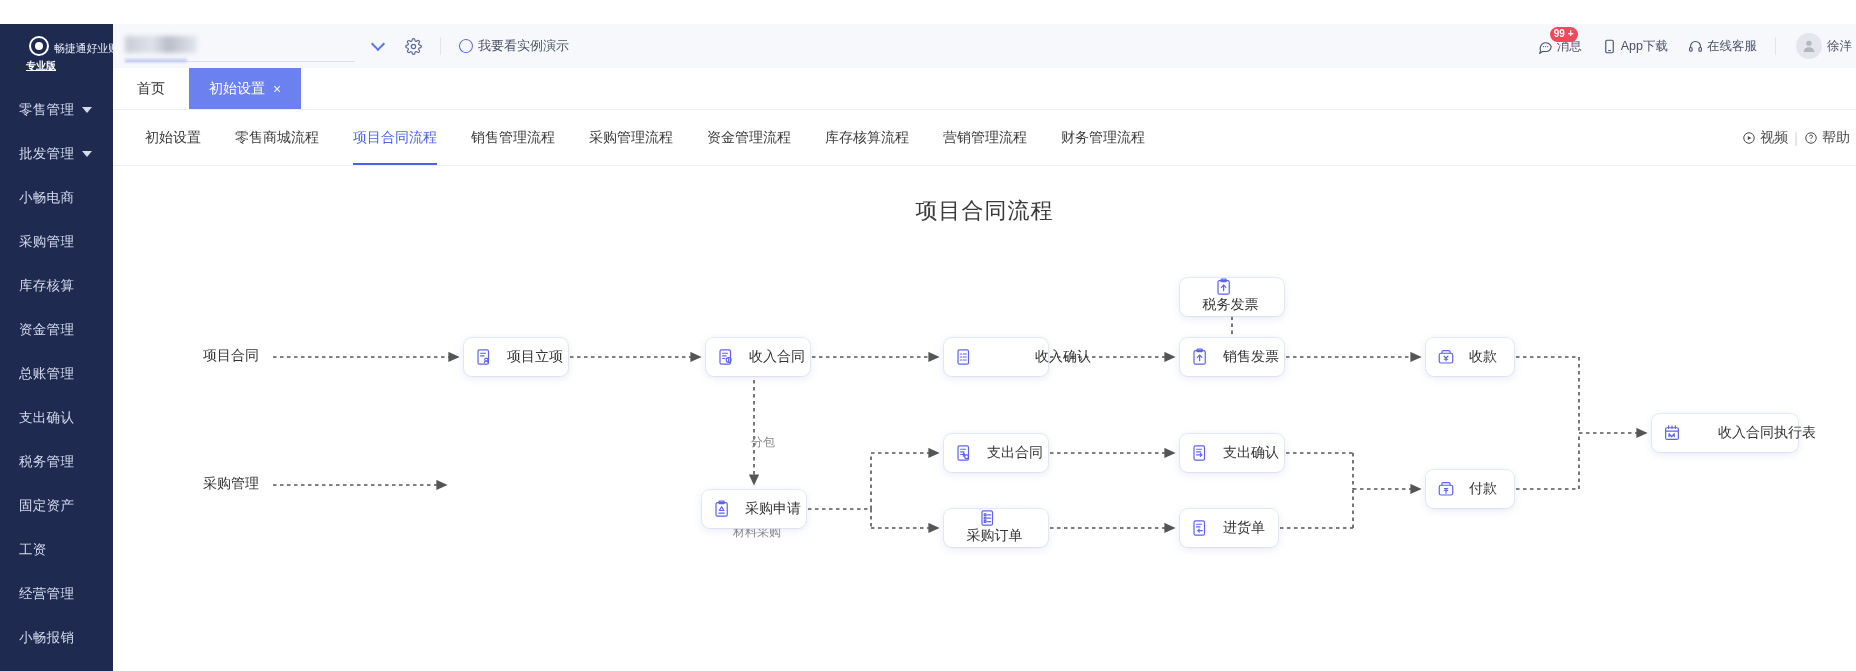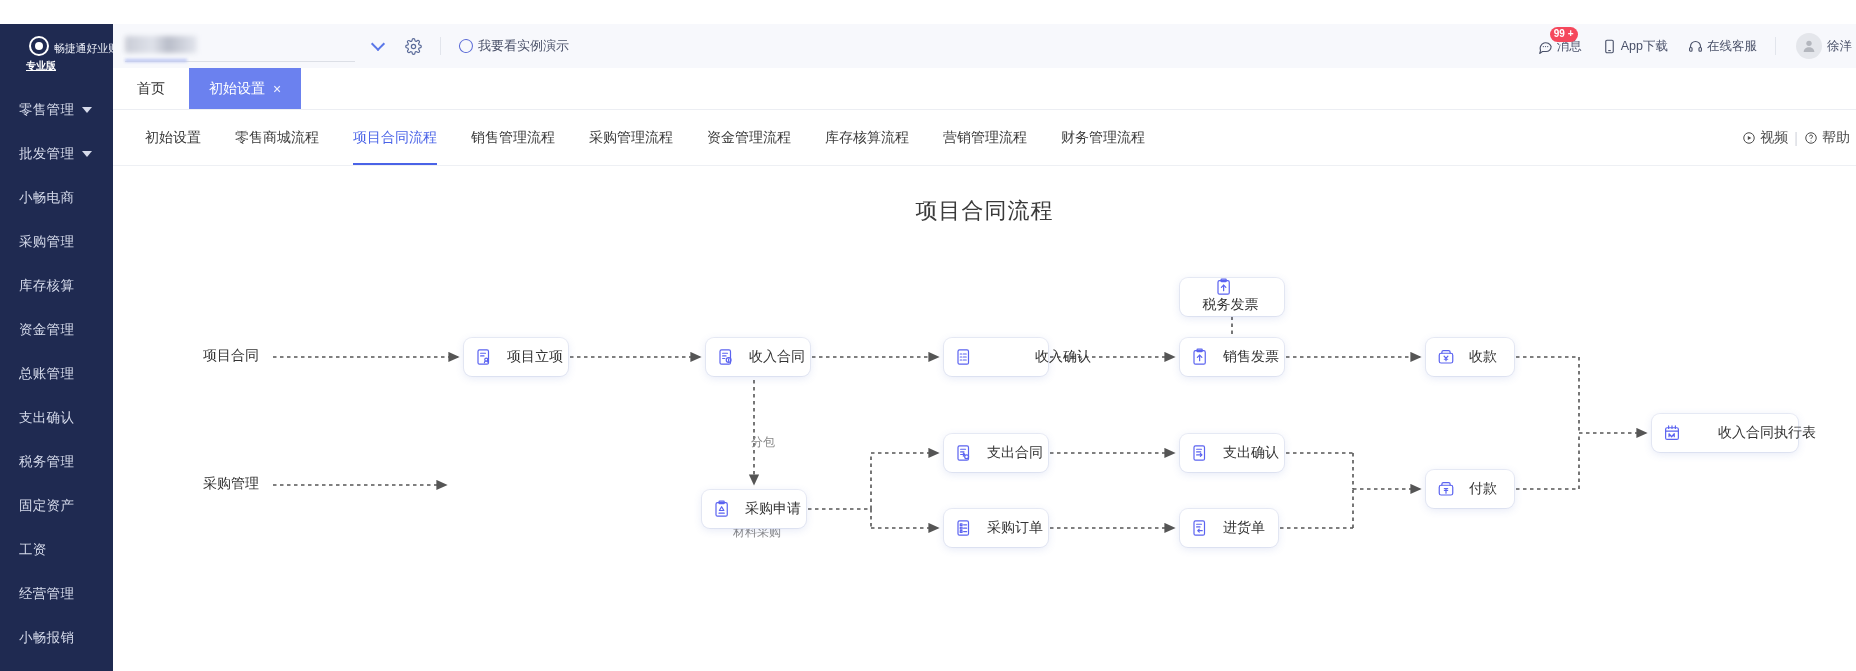--- a/index.html
+++ b/index.html
@@ -489,21 +489,21 @@
           <span style="display: flex; margin-right: 7px;">
             <svg class="ic" width="18" height="18" viewBox="0 0 24 24" fill="none" stroke="#5b63f0" stroke-width="1.6" stroke-linecap="round" stroke-linejoin="round">
               <rect x="4" y="2.5" width="14" height="19" rx="2"></rect>
               <line x1="7.5" y1="7" x2="14" y2="7"></line>
               <line x1="7.5" y1="10.5" x2="13" y2="10.5"></line>
               <path d="M7.5 14.5h7M12.5 12.5l2.2 2-2.2 2"></path>
             </svg>
           </span>
           <span class="lbl">支出确认</span>
         </div>
-        <div class="node" style="left: 831px; top: 343px; width: 104px;">
+        <div class="node" style="left: 831px; top: 343px; width: 104px; flex-direction: column;">
           <span style="display: flex; margin-right: 7px;">
             <svg class="ic" width="18" height="18" viewBox="0 0 24 24" fill="none" stroke="#5b63f0" stroke-width="1.6" stroke-linecap="round" stroke-linejoin="round">
               <rect x="4" y="2.5" width="14" height="19" rx="2"></rect>
               <rect x="7" y="6.5" width="2.4" height="2.4"></rect>
               <line x1="11.5" y1="7.7" x2="15.5" y2="7.7"></line>
               <rect x="7" y="11" width="2.4" height="2.4"></rect>
               <line x1="11.5" y1="12.2" x2="15.5" y2="12.2"></line>
               <rect x="7" y="15.5" width="2.4" height="2.4"></rect>
               <line x1="11.5" y1="16.7" x2="15.5" y2="16.7"></line>
             </svg>

